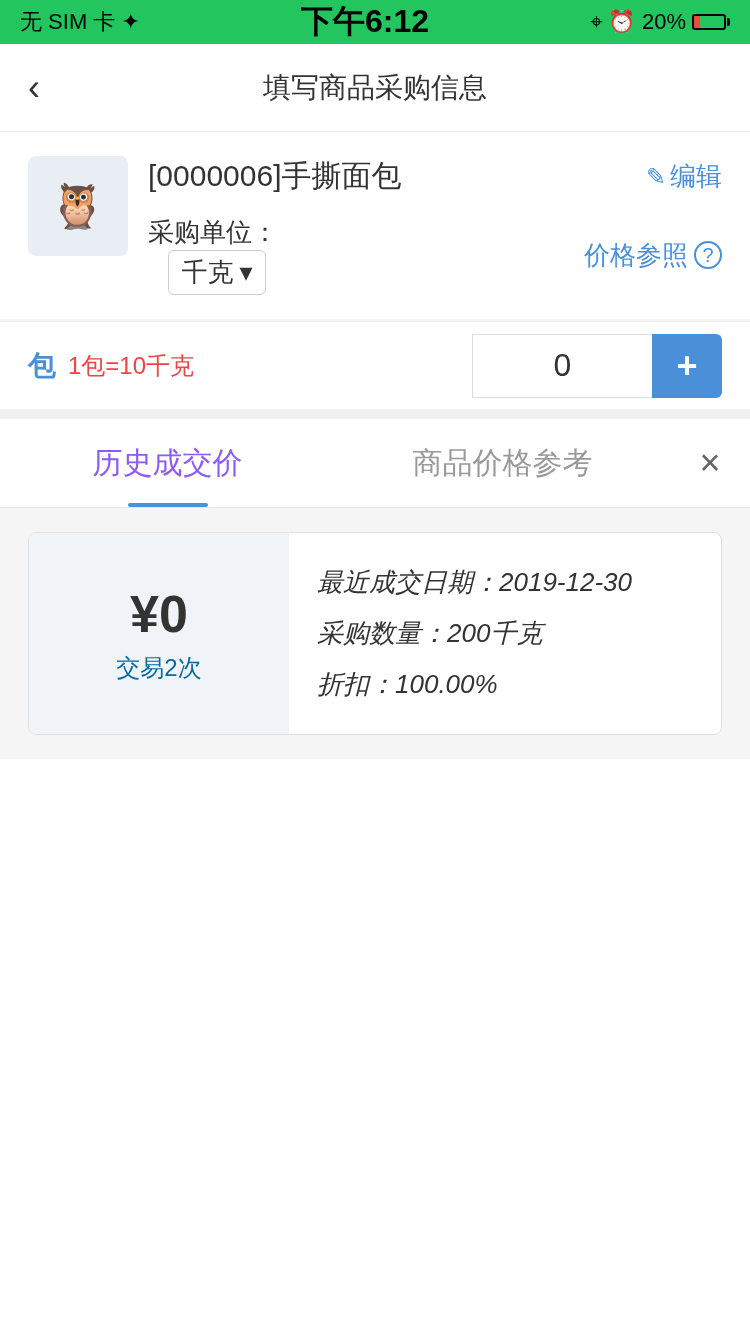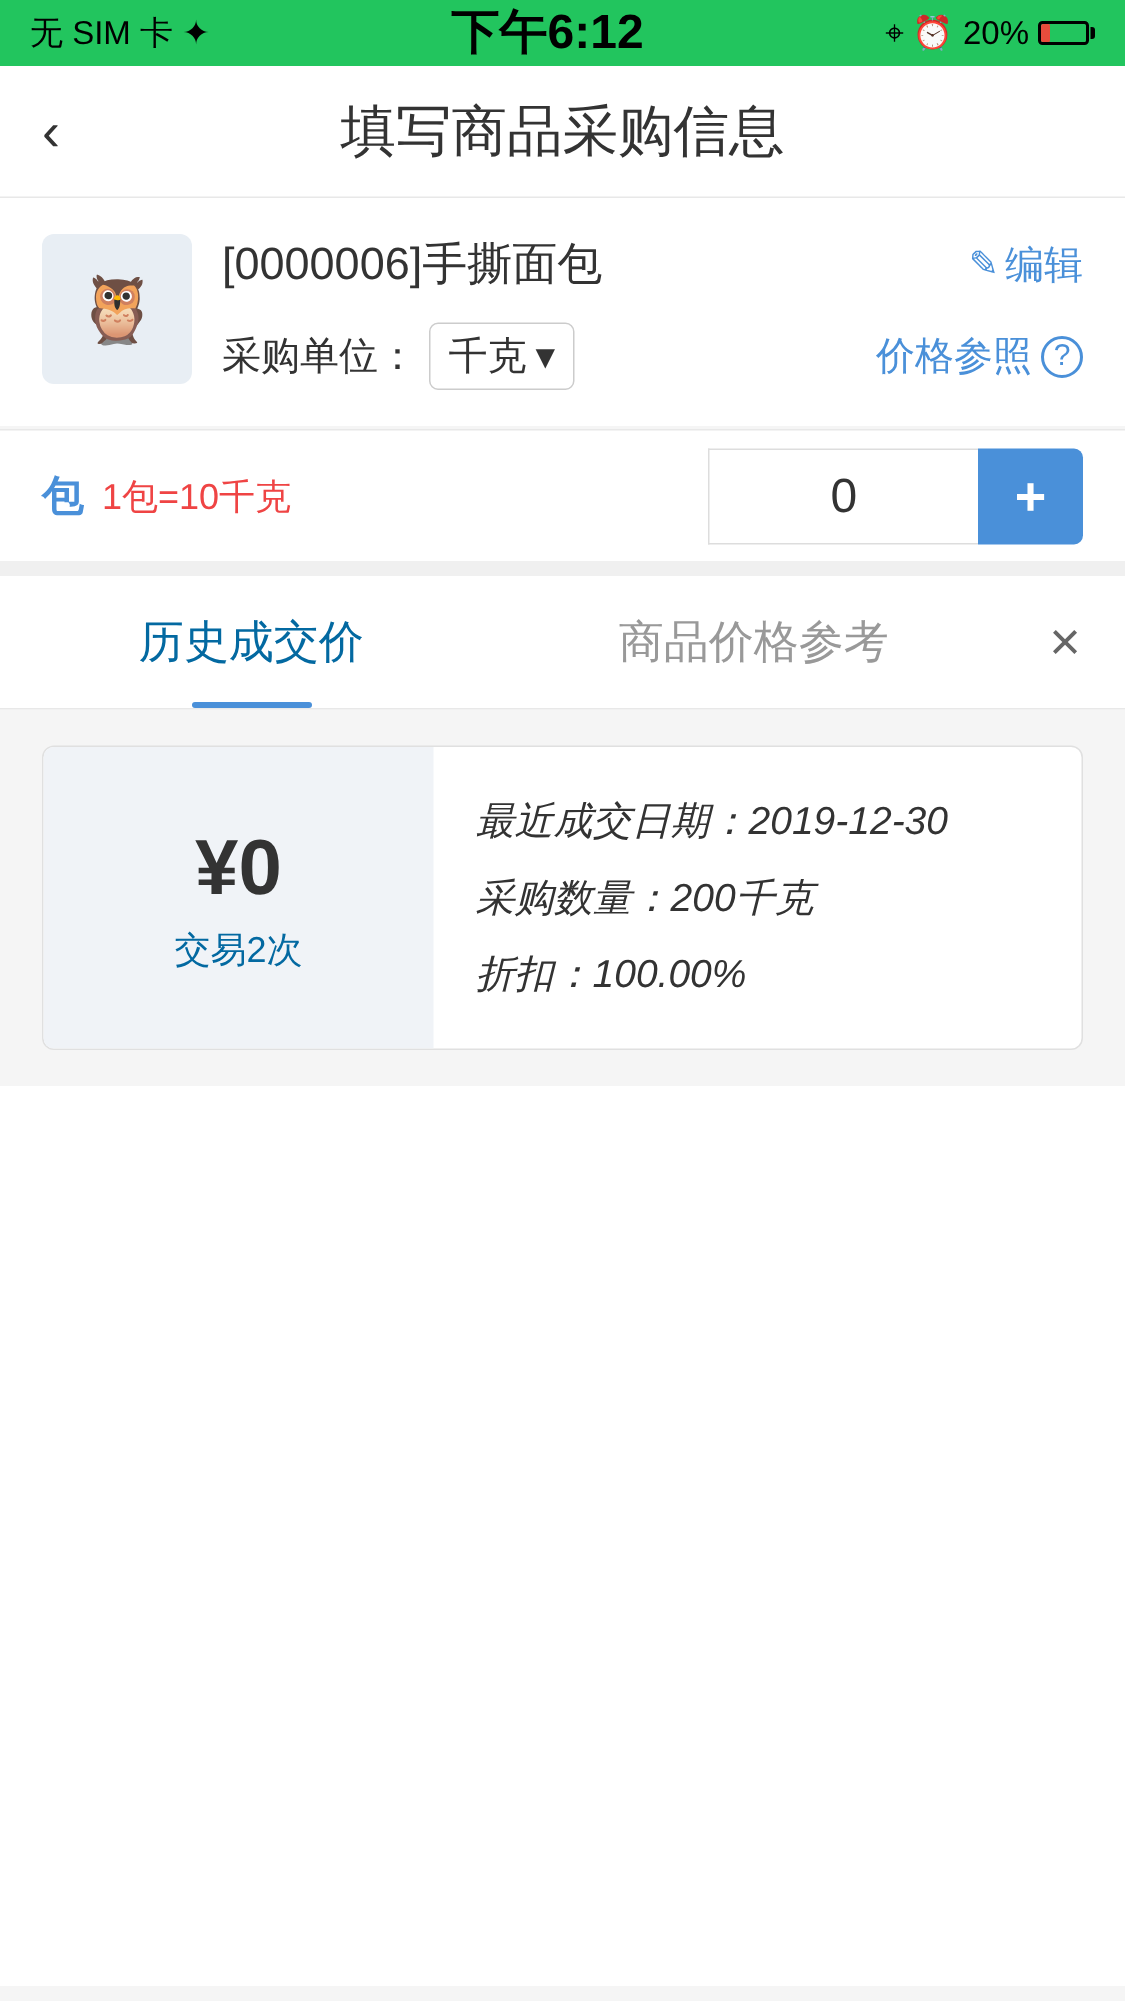--- a/index.html
+++ b/index.html
@@ -52,21 +52,21 @@
       border-bottom: 1px solid #e8e8e8;
     }
     .nav-back {
       position: absolute;
       left: 28px;
       font-size: 36px;
       color: #333;
       cursor: pointer;
     }
     .nav-title {
-      font-size: 37px;
+      font-size: 28px;
       font-weight: 500;
       color: #333;
     }
 
     
     .product-card {
       background: #fff;
       margin-top: 0;
       padding: 24px 28px 24px 28px;
       display: flex;
@@ -246,21 +246,21 @@
       justify-content: center;
       height: 100%;
       cursor: pointer;
       position: relative;
     }
     .tab-label {
       font-size: 30px;
       color: #999;
     }
     .tab-label.active {
-      color: #0369a1;
+      color: #8b5cf6;
     }
     .tab-underline {
       position: absolute;
       bottom: 0;
       left: 50%;
       transform: translateX(-50%);
       width: 80px;
       height: 4px;
       background: #4a90d9;
       border-radius: 2px;
@@ -362,21 +362,21 @@
       <div class="product-header">
         <span class="product-name">
           <span>[0000006]</span><span>手撕面包</span>
         </span>
         <div class="edit-btn">
           <span class="edit-icon">✎</span>
           <span>编辑</span>
         </div>
       </div>
       <div class="unit-row">
-        <div style="display:flex;align-items:center;">
+        <div style="display:flex;align-items:center;flex-direction:column;">
           <span class="unit-label">采购单位：</span>
           <div class="unit-select">
             <span>千克</span>
             <span>▾</span>
           </div>
         </div>
         <div class="price-ref-btn">
           <span>价格参照</span>
           <span class="help-circle">?</span>
         </div>

